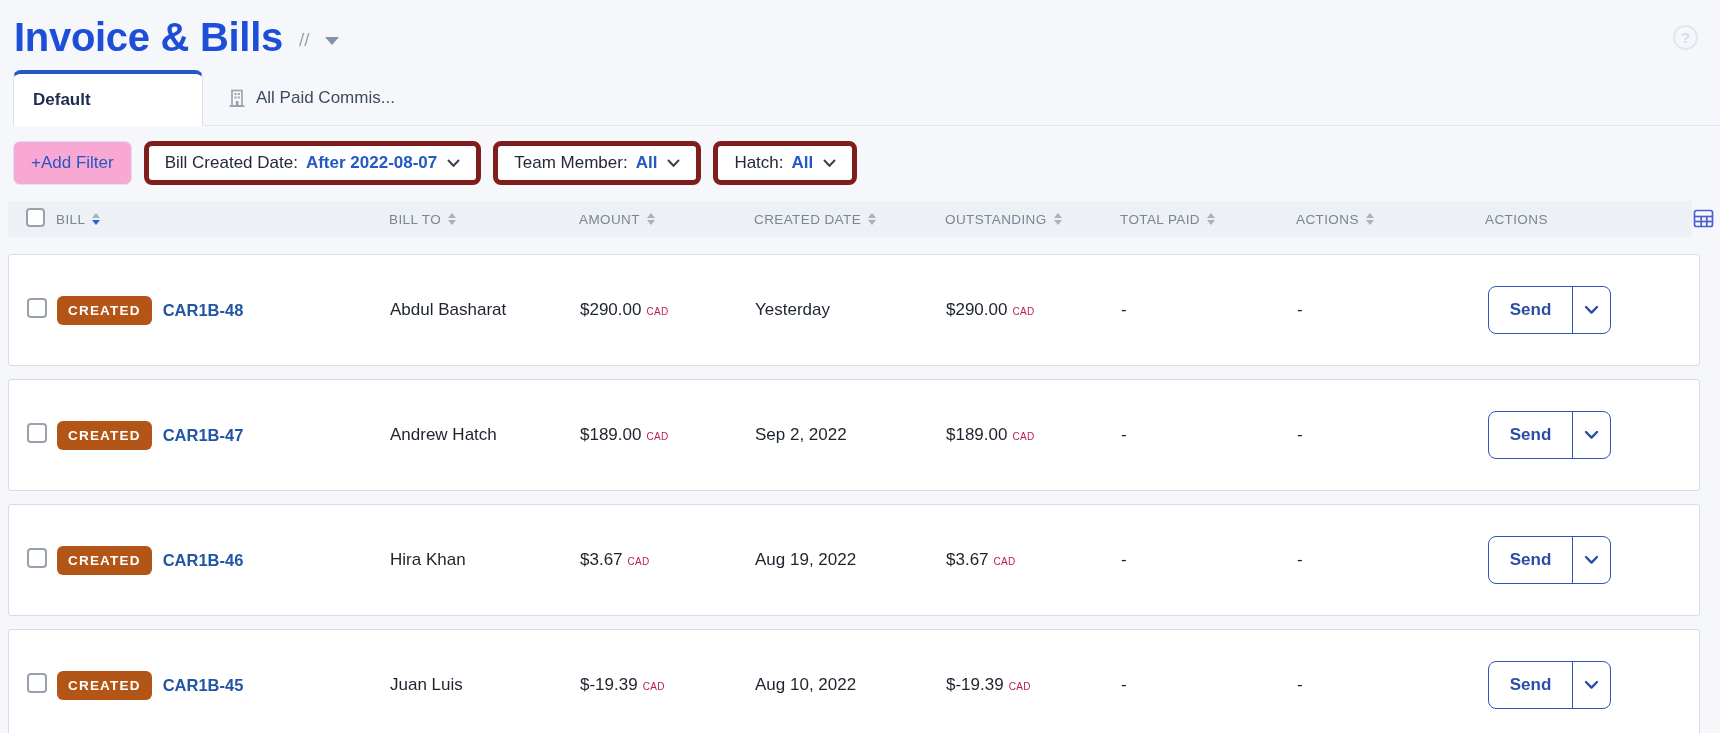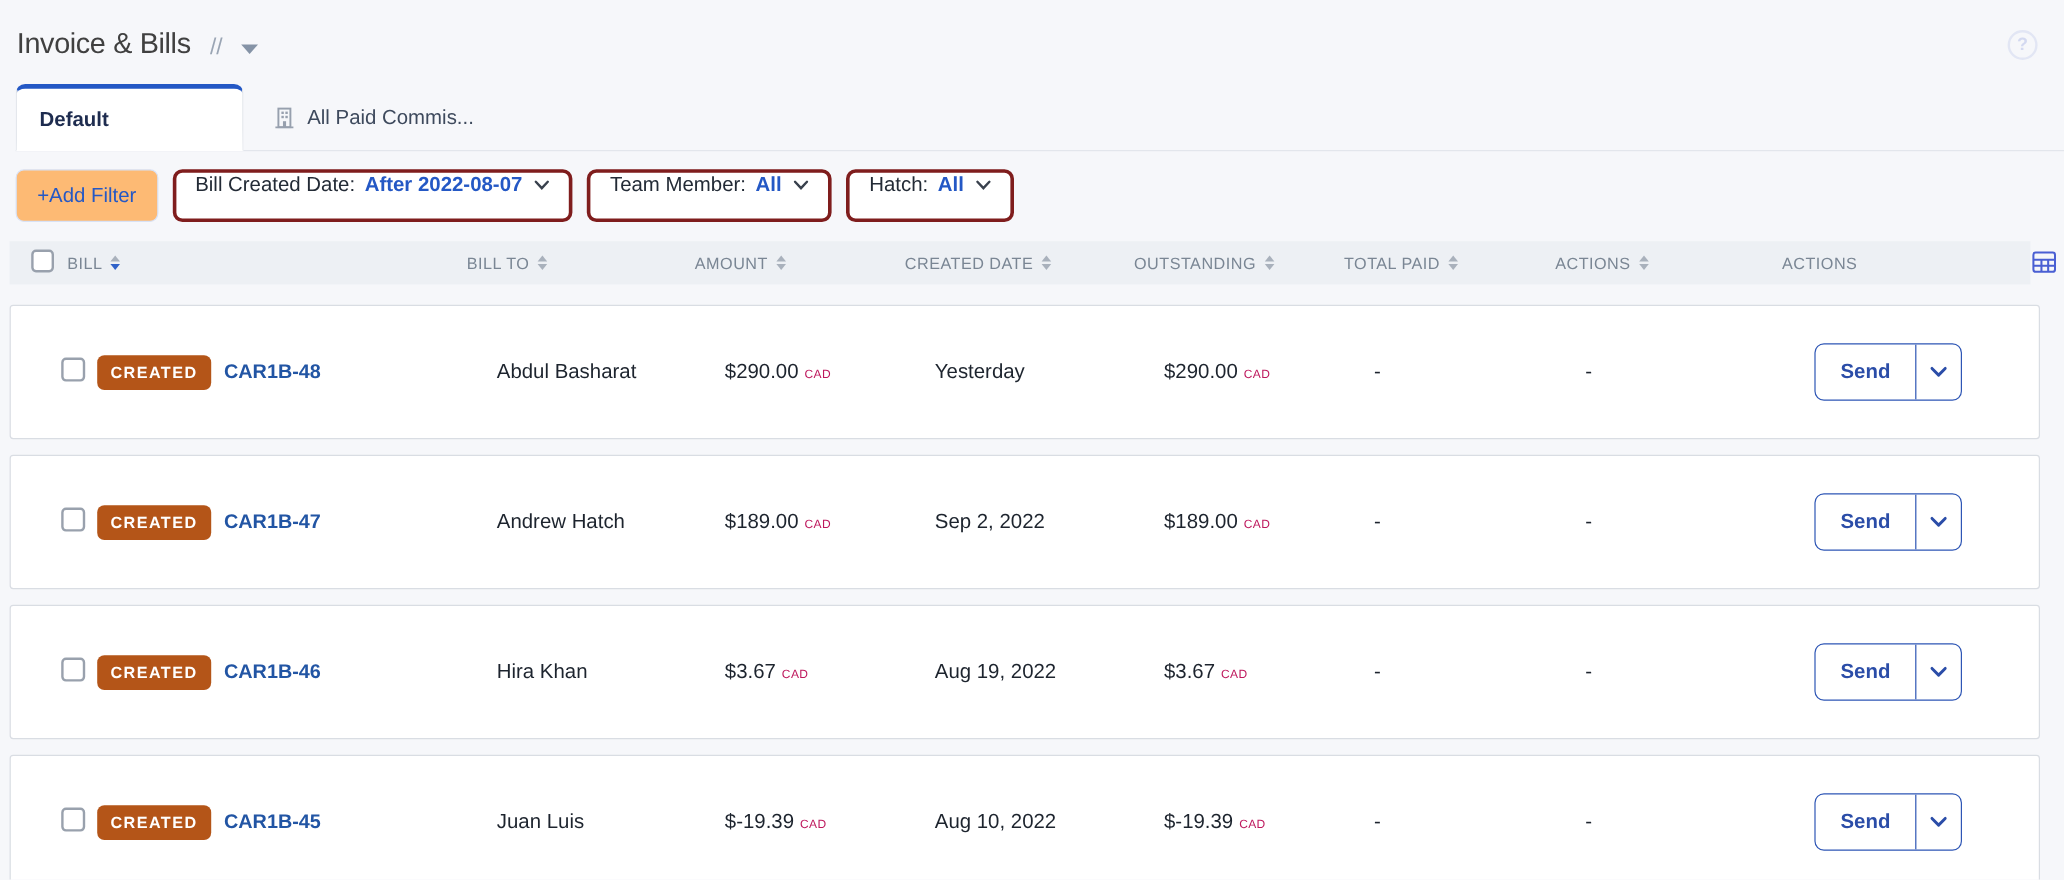--- a/index.html
+++ b/index.html
@@ -5,21 +5,21 @@
   * { margin:0; padding:0; box-sizing:border-box; }
   html,body { width:1720px; height:733px; overflow:hidden; }
   body {
     font-family:"Liberation Sans","DejaVu Sans",sans-serif;
     background:#f6f7fa; color:#232b36;
   }
 
   
   .topbar { display:flex; align-items:center; padding:16px 22px 0 14px; height:58px; }
   .breadcrumb { display:flex; align-items:center; gap:16px; }
-  .bc-section, .bc-current { font-size:24px; font-weight:400; color:#404040; letter-spacing:-0.3px; }
+  .bc-section, .bc-current { font-size:40px; font-weight:700; color:#1d4ed8; letter-spacing:-0.3px; }
   .bc-sep { font-size:19px; color:#9aa5b4; padding-top:6px; }
   .bc-current-wrap { display:flex; align-items:center; gap:14px; cursor:pointer; }
   .bc-caret { width:0; height:0; border-left:7px solid transparent; border-right:7px solid transparent;
               border-top:8px solid #8593a6; margin-top:8px; }
   .topbar-right { margin-left:auto; display:flex; align-items:center; gap:9px; }
   .help { width:25px; height:25px; border-radius:50%; border:2px solid #e2e6f4; color:#d3d9f0;
           font-size:15px; font-weight:700; display:flex; align-items:center; justify-content:center; cursor:pointer; }
   .searchbox { width:219px; height:44px; background:#fff; border:1px solid #dadfe9; border-radius:8px;
                display:flex; align-items:center; padding:0 12px 0 14px; }
   .searchbox input { border:none; outline:none; background:transparent; flex:1; font-size:16px;
@@ -29,24 +29,24 @@
   
   .tabs { display:flex; align-items:stretch; height:56px; margin:12px 0 0 13px; border-bottom:1px solid #e3e6ec; }
   .tab-active { width:190px; background:#fff; border:1px solid #dde1e7; border-top:4px solid #2458c5;
                 border-bottom:1px solid #fff; margin-bottom:-1px; border-radius:8px 8px 0 0;
                 display:flex; align-items:center; padding-left:19px; font-size:17px; font-weight:700;
                 color:#1e2c4f; cursor:pointer; }
   .tab { display:flex; align-items:center; gap:11px; padding:0 26px; font-size:17px; color:#3e4a5d; cursor:pointer; }
 
   
   .filterbar { display:flex; align-items:center; gap:12px; margin:15px 0 0 13px; }
-  .add-filter { height:44px; padding:0 17px; background:#fdba74; border:1px solid #d8e2f6; border-radius:7px;
+  .add-filter { height:44px; padding:0 17px; background:#f9a8d4; border:1px solid #d8e2f6; border-radius:7px;
                 color:#2458c5; font-size:17px; font-family:inherit; display:flex; align-items:center; cursor:pointer; }
-  .pill { height:44px; background:#fff; border:3px solid #7f1d1d; border-radius:8px; padding:0 16px;
-          display:flex; gap:8px; font-size:17px; color:#232b36; cursor:pointer; }
+  .pill { height:44px; background:#fff; border:5px solid #7f1d1d; border-radius:8px; padding:0 16px;
+          display:flex; align-items:center; gap:8px; font-size:17px; color:#232b36; cursor:pointer; }
   .pill .val { color:#2458c5; font-weight:700; }
   .pill svg { margin-left:2px; margin-top:2px; }
 
   
   .table-wrap { position:relative; margin:16px 20px 0 8px; --cols:30px 333px 190px 175px 191px 175px 176px 189px 1fr; }
   .thead { width:1684px; height:36px; background:#edf0f4; display:grid; grid-template-columns:var(--cols);
            align-items:center; padding-left:18px; color:#7a8694; font-size:13.5px; letter-spacing:0.4px; }
   .th { display:flex; align-items:center; gap:7px; cursor:pointer; white-space:nowrap; }
   .sort { display:inline-flex; flex-direction:column; gap:2px; }
   .sort i { display:block; width:0; height:0; border-left:4px solid transparent; border-right:4px solid transparent; }
@@ -56,21 +56,21 @@
 
   .col-settings { position:absolute; right:-14px; top:7px; cursor:pointer; line-height:0; }
 
   .checkbox { width:20px; height:20px; background:#fff; border:2px solid #99a1ad; border-radius:4px;
               display:inline-block; cursor:pointer; }
   .checkbox.hd { width:19px; height:19px; }
 
   .card { width:1692px; height:112px; background:#fff; border:1px solid #d9dde3; border-radius:3px;
           display:grid; grid-template-columns:var(--cols); align-items:center; padding-left:18px; margin-top:13px; }
   .card:first-of-type { margin-top:17px; }
-  .cell { font-size:17px; color:#1d242e; white-space:nowrap;margin-left:24px; }
+  .cell { font-size:17px; color:#1d242e; white-space:nowrap; }
   .c-bill { display:flex; align-items:center; }
   .badge { display:inline-block; height:29px; line-height:29px; padding:0 11px; background:#b45518; color:#fff;
            font-size:13.5px; font-weight:700; letter-spacing:1.2px; border-radius:6px; }
   .bill-id { margin-left:11px; color:#2255a4; font-weight:700; font-size:16.5px; text-decoration:none; cursor:pointer;text-align:center; }
   .cur { color:#be185d; font-size:10px; margin-left:5px; letter-spacing:0.3px; }
 
   .send-group { display:flex; width:123px; height:48px; border:1.5px solid #2e56b5; border-radius:8px;
                 background:#fff; overflow:hidden; margin-left:2px; }
   .send-main { flex:1; border:none; background:transparent; font-family:inherit; font-size:17px; font-weight:700;
                color:#2b4da8; cursor:pointer; }

